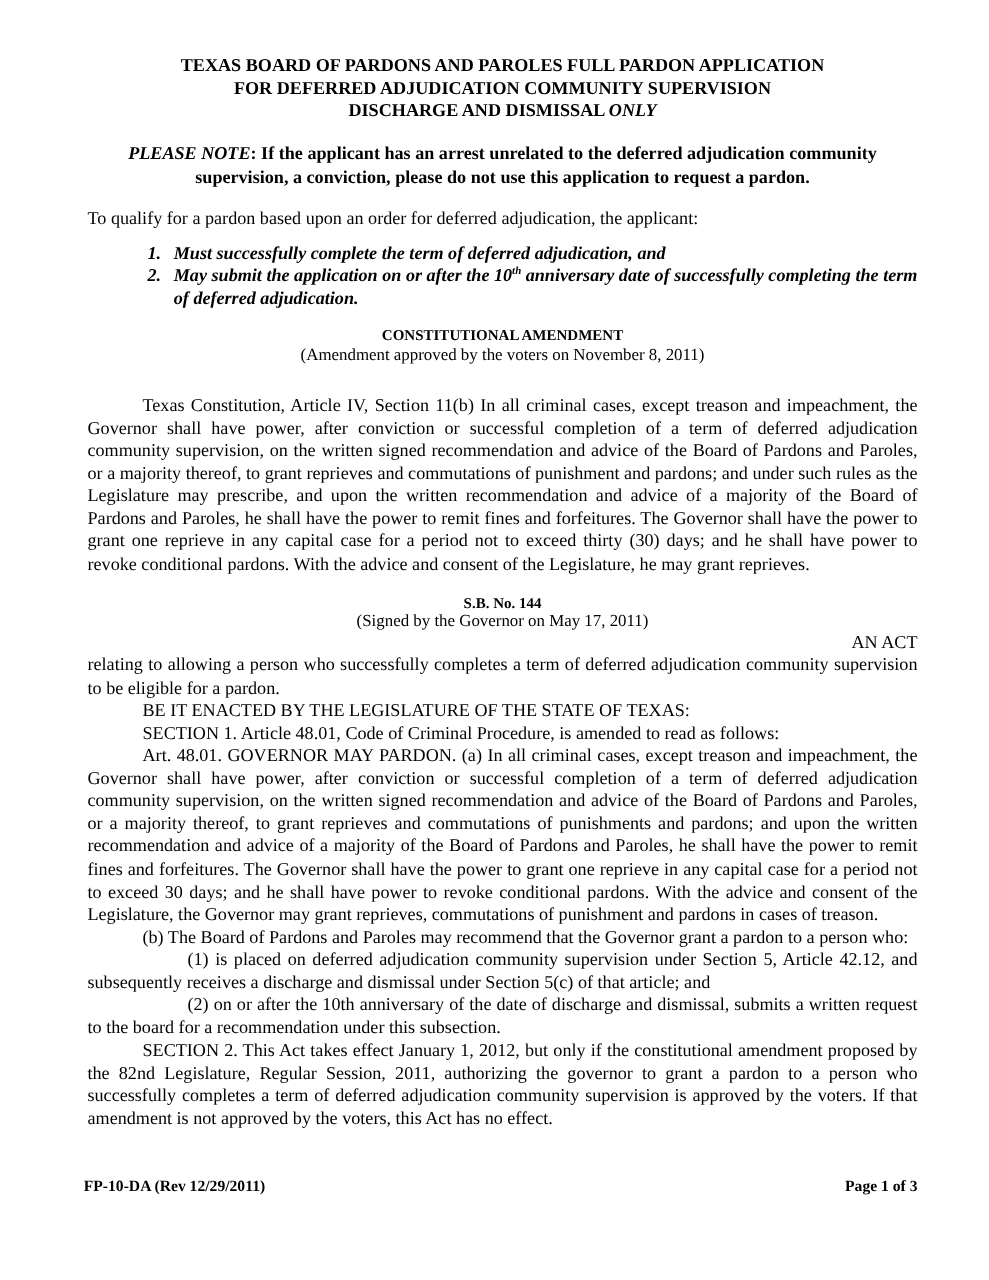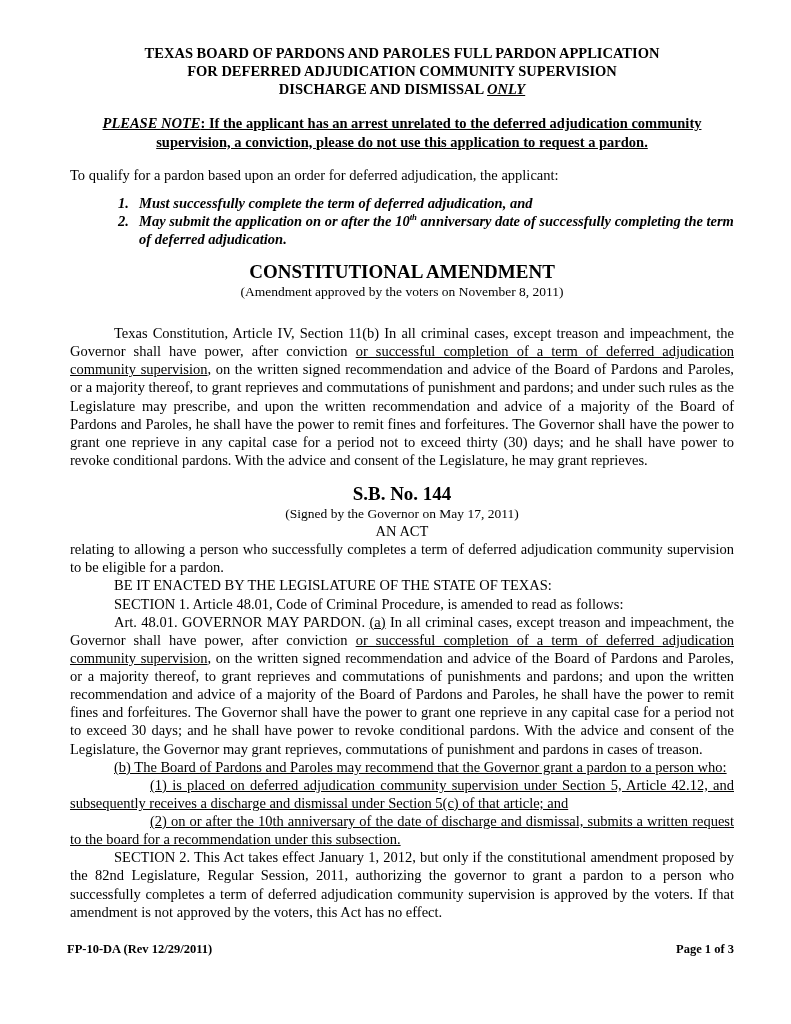--- a/index.html
+++ b/index.html
@@ -31,37 +31,37 @@
     margin-left: 48px;
     margin-bottom: 13px;
     font-weight: bold;
     font-style: italic;
   }
   .cond-row { display: flex; }
   .cond-num { width: 21px; flex: none; }
   .cond-text { flex: 1; }
   .center-head {
     text-align: center;
-    font-size: 19px;
+    font-size: 12px;
     font-weight: bold;
     line-height: 1.2;
   }
   .subhead {
     text-align: center;
     font-size: 13.5px;
     line-height: 1.2;
     margin-bottom: 24px;
   }
-  .anact { text-align: center; }
+  .anact { text-align: right; }
   .ca-section { margin-bottom: 14px; }
   .ca-body { margin-bottom: 14px; }
   .para { text-align: justify; }
   .indent { text-indent: 44px; }
   .indent2 { text-indent: 80px; }
-  .u { text-decoration: underline; }
+  .u { }
   .i { font-style: italic; }
   .sup { vertical-align: super; font-size: 0.6em; line-height: 0; }
   .doc-footer {
     position: absolute;
     left: 67px;
     right: 57px;
     bottom: 38px;
     display: flex;
     justify-content: space-between;
     font-weight: bold;

